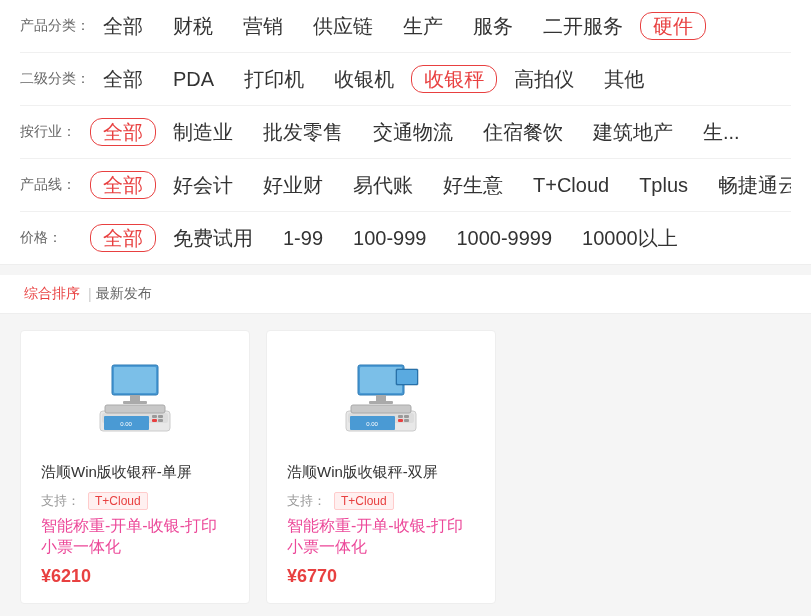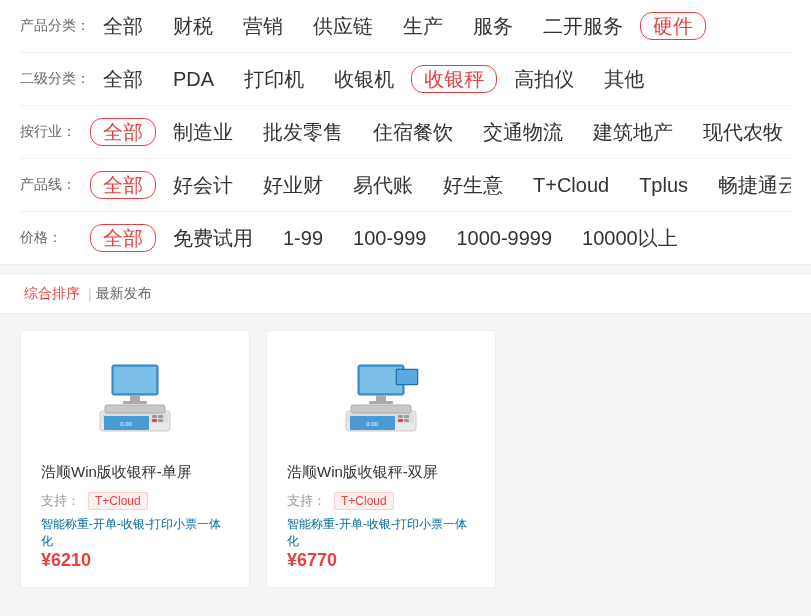--- a/index.html
+++ b/index.html
@@ -126,22 +126,23 @@
     }
     .support-tag {
       background: #fff0f0;
       color: #e84040;
       border: 1px solid #ffcccc;
       border-radius: 2px;
       padding: 1px 6px;
       font-size: 12px;
     }
     .product-desc {
-      font-size: 12px;
-      color: #0369a1;
+      font-size: 16px;
+      color: #ec4899;
+      margin-bottom: 8px;
     }
     .product-price {
       font-size: 18px;
       color: #e84040;
       font-weight: bold;
     }
   </style>
 </head>
 <body>
 
@@ -173,24 +174,23 @@
       <span class="filter-item">其他</span>
     </div>
   </div>
 
   <div class="filter-row">
     <span class="filter-label">按行业：</span>
     <div class="filter-items">
       <span class="filter-item active-circle">全部</span>
       <span class="filter-item">制造业</span>
       <span class="filter-item">批发零售</span>
+      <span class="filter-item">交通物流</span>
       <span class="filter-item">住宿餐饮</span>
-      <span class="filter-item">交通物流</span>
       <span class="filter-item">建筑地产</span>
-      <span class="filter-item">现代农牧</span>
       <span class="filter-item">生...</span>
     </div>
   </div>
 
   <div class="filter-row">
     <span class="filter-label">产品线：</span>
     <div class="filter-items">
       <span class="filter-item active-circle">全部</span>
       <span class="filter-item">好会计</span>
       <span class="filter-item">好业财</span>

